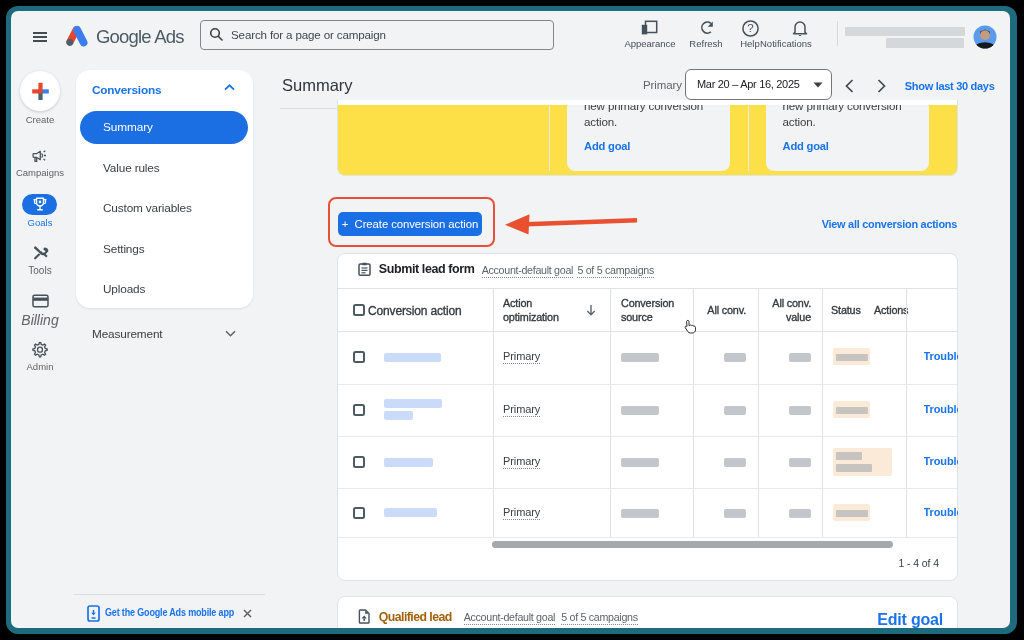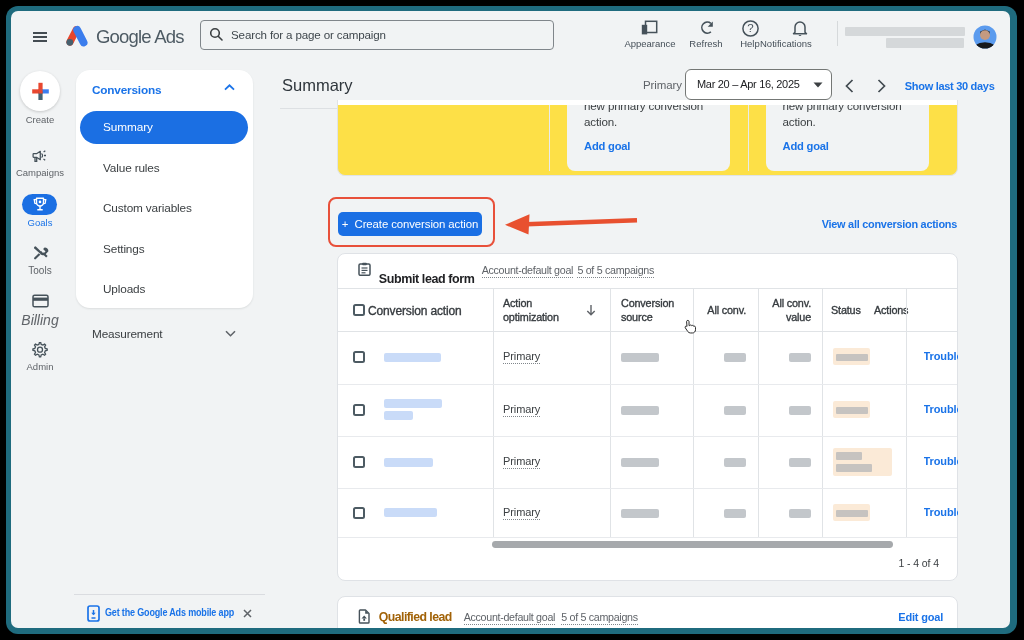--- a/index.html
+++ b/index.html
@@ -205,21 +205,21 @@
 <div class="abs" style="left:336.5px;top:253px;width:621.5px;height:328px;background:#fff;border:1px solid #dfe2e6;border-radius:8px;"></div>
 <div class="abs" id="t1">
 
   <svg class="abs" style="left:357.5px;top:261.5px" width="13" height="14" viewBox="0 0 13 14">
     <rect x="1" y="2" width="11" height="11.3" rx="1.3" fill="none" stroke="#46525a" stroke-width="1.5"></rect>
     <rect x="4.2" y="0.7" width="4.6" height="2.6" rx="0.8" fill="#46525a"></rect>
     <line x1="3.5" y1="6" x2="9.5" y2="6" stroke="#46525a" stroke-width="1.2"></line>
     <line x1="3.5" y1="8.4" x2="9.5" y2="8.4" stroke="#46525a" stroke-width="1.2"></line>
     <line x1="3.5" y1="10.8" x2="7.5" y2="10.8" stroke="#46525a" stroke-width="1.2"></line>
   </svg>
-  <div class="abs med" style="left:378.8px;top:262px;font-size:12.5px;letter-spacing:-0.4px;color:#202124;margin-top:10px;">Submit lead form</div>
+  <div class="abs med" style="left:378.8px;top:262px;font-size:12.5px;letter-spacing:-0.4px;color:#202124;">Submit lead form</div>
   <div class="abs dot-u" style="left:481.7px;top:263.5px;font-size:10.7px;letter-spacing:-0.3px;color:#5f6368;">Account-default goal</div>
   <div class="abs dot-u" style="left:577.4px;top:263.5px;font-size:10.7px;letter-spacing:-0.3px;color:#5f6368;">5 of 5 campaigns</div>
 
   <div class="abs" style="left:337.5px;top:288px;width:619.5px;height:1px;background:#e0e3e6"></div>
   <div class="abs" style="left:337.5px;top:330.5px;width:619.5px;height:1px;background:#e0e3e6"></div>
   <div class="abs" style="left:353px;top:304px;width:12px;height:12px;border:2px solid #4d5b63;border-radius:2.5px;"></div>
   <div class="abs" style="left:368px;top:304px;font-size:12px;letter-spacing:-0.15px;color:#363b3f;-webkit-text-stroke:0.35px #363b3f;">Conversion action</div>
   <div class="abs" style="left:503px;top:297px;font-size:10.8px;letter-spacing:-0.15px;line-height:13.5px;color:#363b3f;-webkit-text-stroke:0.35px #363b3f;">Action<br>optimization</div>
   <svg class="abs" style="left:585.5px;top:304px" width="10" height="12" viewBox="0 0 10 12">
     <path d="M 5 1 L 5 10.5 M 1.3 7 L 5 10.8 L 8.7 7" fill="none" stroke="#5f6368" stroke-width="1.4"></path>
@@ -298,16 +298,16 @@
 <div class="abs" style="left:336.5px;top:595.5px;width:621.5px;height:62px;background:#fff;border:1px solid #dfe2e6;border-radius:8px;"></div>
 <svg class="abs" style="left:358px;top:608.5px" width="12" height="15" viewBox="0 0 12 15">
   <path d="M 2.2 1 L 7.5 1 L 11 4.5 L 11 13.2 Q 11 14 10.2 14 L 2.2 14 Q 1.4 14 1.4 13.2 L 1.4 1.8 Q 1.4 1 2.2 1 Z" fill="none" stroke="#46525a" stroke-width="1.4" stroke-linejoin="round"></path>
   <path d="M 7.2 1.4 L 7.2 4.8 L 10.6 4.8 Z" fill="#46525a"></path>
   <path d="M 6.2 6.5 L 8.9 9.6 L 3.5 9.6 Z" fill="#46525a"></path>
   <rect x="5.3" y="9.6" width="1.8" height="2.2" fill="#46525a"></rect>
 </svg>
 <div class="abs med" style="left:378.8px;top:609.5px;font-size:12.3px;letter-spacing:-0.55px;color:#a16207;">Qualified lead</div>
 <div class="abs dot-u" style="left:463.7px;top:610.5px;font-size:10.7px;letter-spacing:-0.3px;color:#5f6368;">Account-default goal</div>
 <div class="abs dot-u" style="left:561.2px;top:610.5px;font-size:10.7px;letter-spacing:-0.3px;color:#5f6368;">5 of 5 campaigns</div>
-<div class="abs med" style="right:81px;top:610.5px;font-size:11px;letter-spacing:-0.2px;color:#1a73e8;">Edit goal</div>
+<div class="abs med" style="right:81px;top:610.5px;font-size:16px;letter-spacing:-0.2px;color:#1a73e8;">Edit goal</div>
 
 </div>
   </div>
 
 </body></html>

